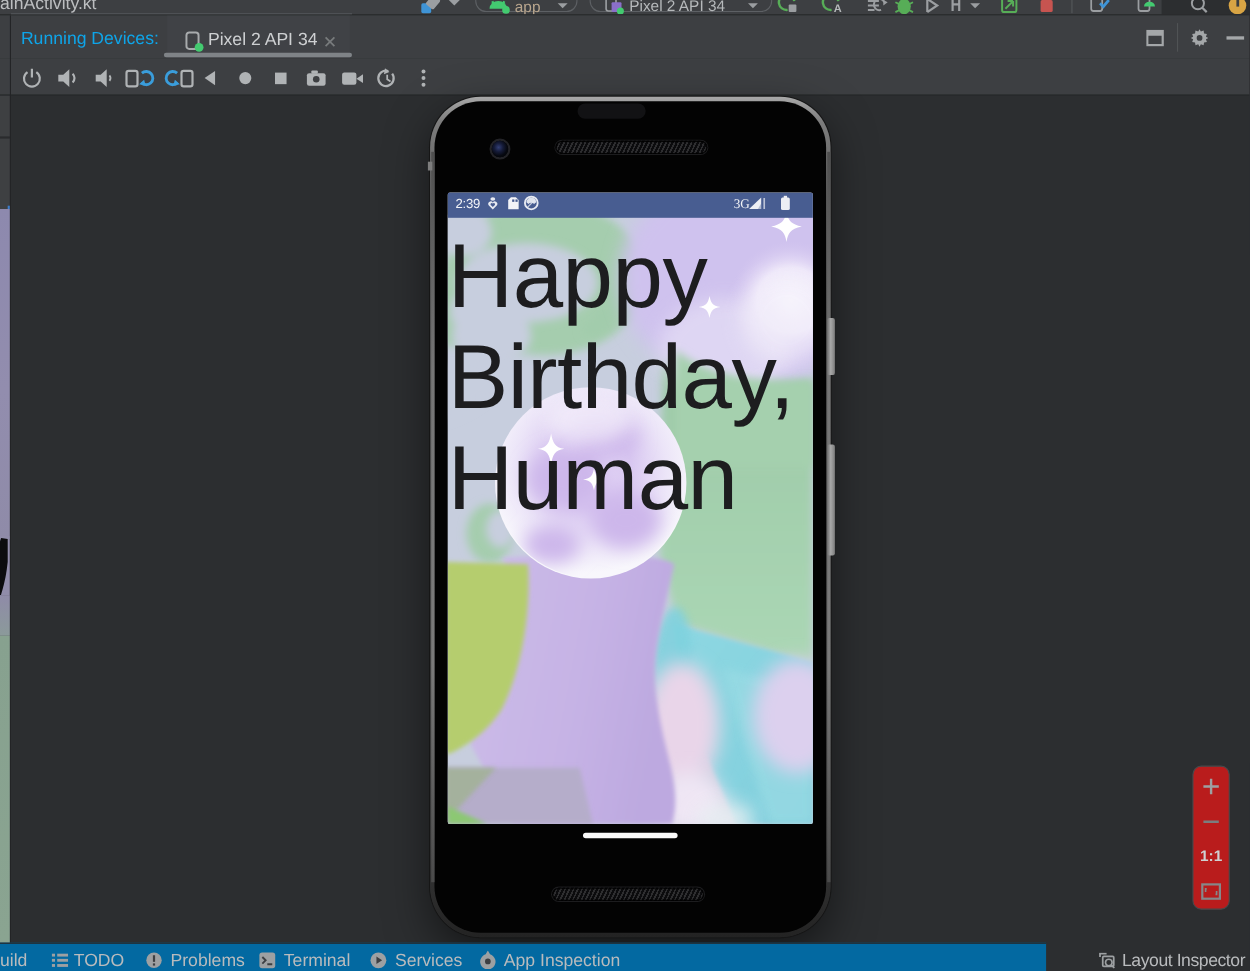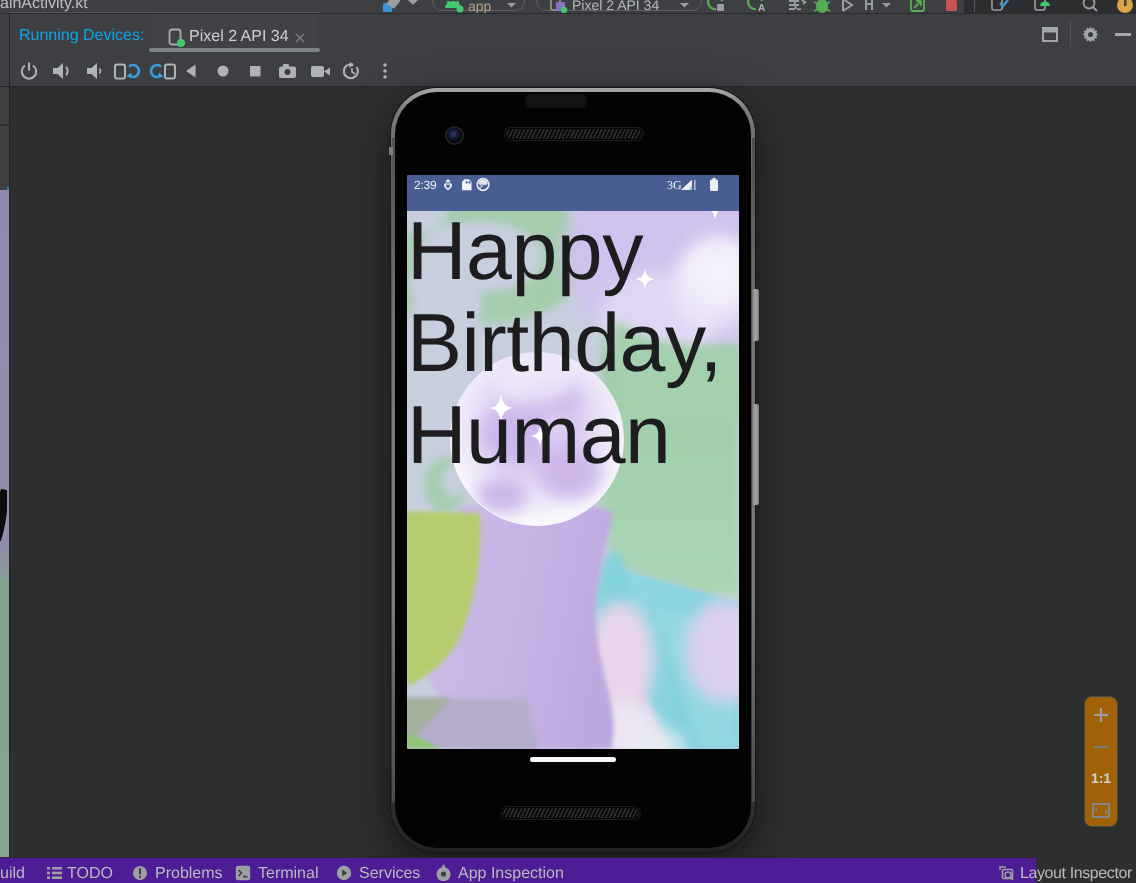--- a/index.html
+++ b/index.html
@@ -1,34 +1,34 @@
 <!DOCTYPE html>
 <html><head>
 <meta charset="utf-8">
 <style>
   html,body{margin:0;padding:0;}
   *{-webkit-font-smoothing:antialiased;text-rendering:geometricPrecision;}
   body{width:1136px;height:883px;overflow:hidden;position:relative;
        background:#2c2e30;font-family:"Liberation Sans",sans-serif;}
   .abs{position:absolute;}
   
-  #row1{left:0;top:0;width:964px;height:13px;background:#3d3f42;}
+  #row1{left:0;top:0;width:1056px;height:13px;background:#3d3f42;}
   #row1border{left:0;top:13px;width:1136px;height:1px;background:#2a2b2d;}
   #row2{left:0;top:14px;width:1136px;height:39px;background:#3d3f42;}
   #row3{left:0;top:53px;width:1136px;height:33px;background:#3d3f42;}
   #row3border{left:0;top:86px;width:1136px;height:1px;background:#26282a;}
-  #bottombar{left:0;top:857px;width:1036px;height:26px;background:#4c1d95;border-top:1px solid #26282a;box-sizing:border-box;}
+  #bottombar{left:0;top:857px;width:951px;height:26px;background:#0369a1;border-top:1px solid #26282a;box-sizing:border-box;}
   .btxt{color:#b9bbbd;font-size:16px;line-height:26px;padding-top:3px;white-space:nowrap;}
   
   #phone{left:391px;top:88px;width:364px;height:764px;border-radius:46px;
      background:linear-gradient(180deg,#a8a8a8 0%,#7c7c7c 3%,#606060 12%,#4a4a4a 50%,#3a3a3a 88%,#232323 100%);
      box-shadow:0 0 0 1px #161616, 0 14px 40px rgba(0,0,0,0.5);}
   #face{left:4px;top:4px;width:356px;height:756px;border-radius:42px;background:#030303;position:absolute;}
   #screen{left:16px;top:87px;width:332px;height:574px;position:absolute;background:#c7cede;border-radius:2px;overflow:hidden;}
-  #sbar{left:0;top:0;width:332px;height:36px;background:#485d91;position:absolute;z-index:5;}
+  #sbar{left:0;top:0;width:332px;height:23px;background:#485d91;position:absolute;z-index:5;}
   #art{left:0;top:20px;position:absolute;}
   #btext{left:0px;top:30px;width:340px;position:absolute;z-index:3;
      font-size:82.5px;line-height:92px;color:#1d1d1f;letter-spacing:-0.5px;}
 </style>
 </head>
 <body>
 <div class="abs" id="row1">
   <div class="abs" style="left:0px;top:-5px;color:#bcbec0;font-size:16px;">ainActivity.kt</div>
   <svg class="abs" style="left:380px;top:0" width="42" height="13" viewBox="0 0 42 13" xmlns="http://www.w3.org/2000/svg">
     <rect x="3" y="3" width="9" height="9" rx="1.5" fill="#3f94d6"></rect>
@@ -149,21 +149,21 @@
     <path d="M332,2 l4,3.5 l-5,2 Z" fill="#b0b3b5"></path>
     <g fill="#b0b3b5">
         <circle cx="367" cy="5" r="1.8"></circle>
         <circle cx="367" cy="11" r="1.8"></circle>
         <circle cx="367" cy="17" r="1.8"></circle>
       </g>
   </svg>
 </div>
 <div class="abs" id="row3border"></div>
 
-<div class="abs" style="left:1084px;top:696px;width:34px;height:131px;border:1px solid #47494b;border-radius:8px;background:#a16207;box-sizing:border-box;">
+<div class="abs" style="left:1084px;top:696px;width:34px;height:131px;border:1px solid #47494b;border-radius:8px;background:#b91c1c;box-sizing:border-box;">
   <div class="abs" style="left:0;top:73px;width:32px;text-align:center;font-size:14px;font-weight:bold;color:#cfd1d2;">1:1</div>
   <svg width="32" height="129" viewBox="0 0 32 129" xmlns="http://www.w3.org/2000/svg">
     <path d="M16,11 v14 M9,18 h14" stroke="#9da0a2" stroke-width="2.2"></path>
     <path d="M9,50 h14" stroke="#7a7d7f" stroke-width="2.2"></path>
 
     <rect x="8" y="107" width="16" height="13" fill="none" stroke="#85888a" stroke-width="2"></rect>
     <path d="M12,111 h-1 v3 M20,116 h1 v-3" stroke="#85888a" stroke-width="1.5" fill="none"></path>
   </svg>
 </div>
 

